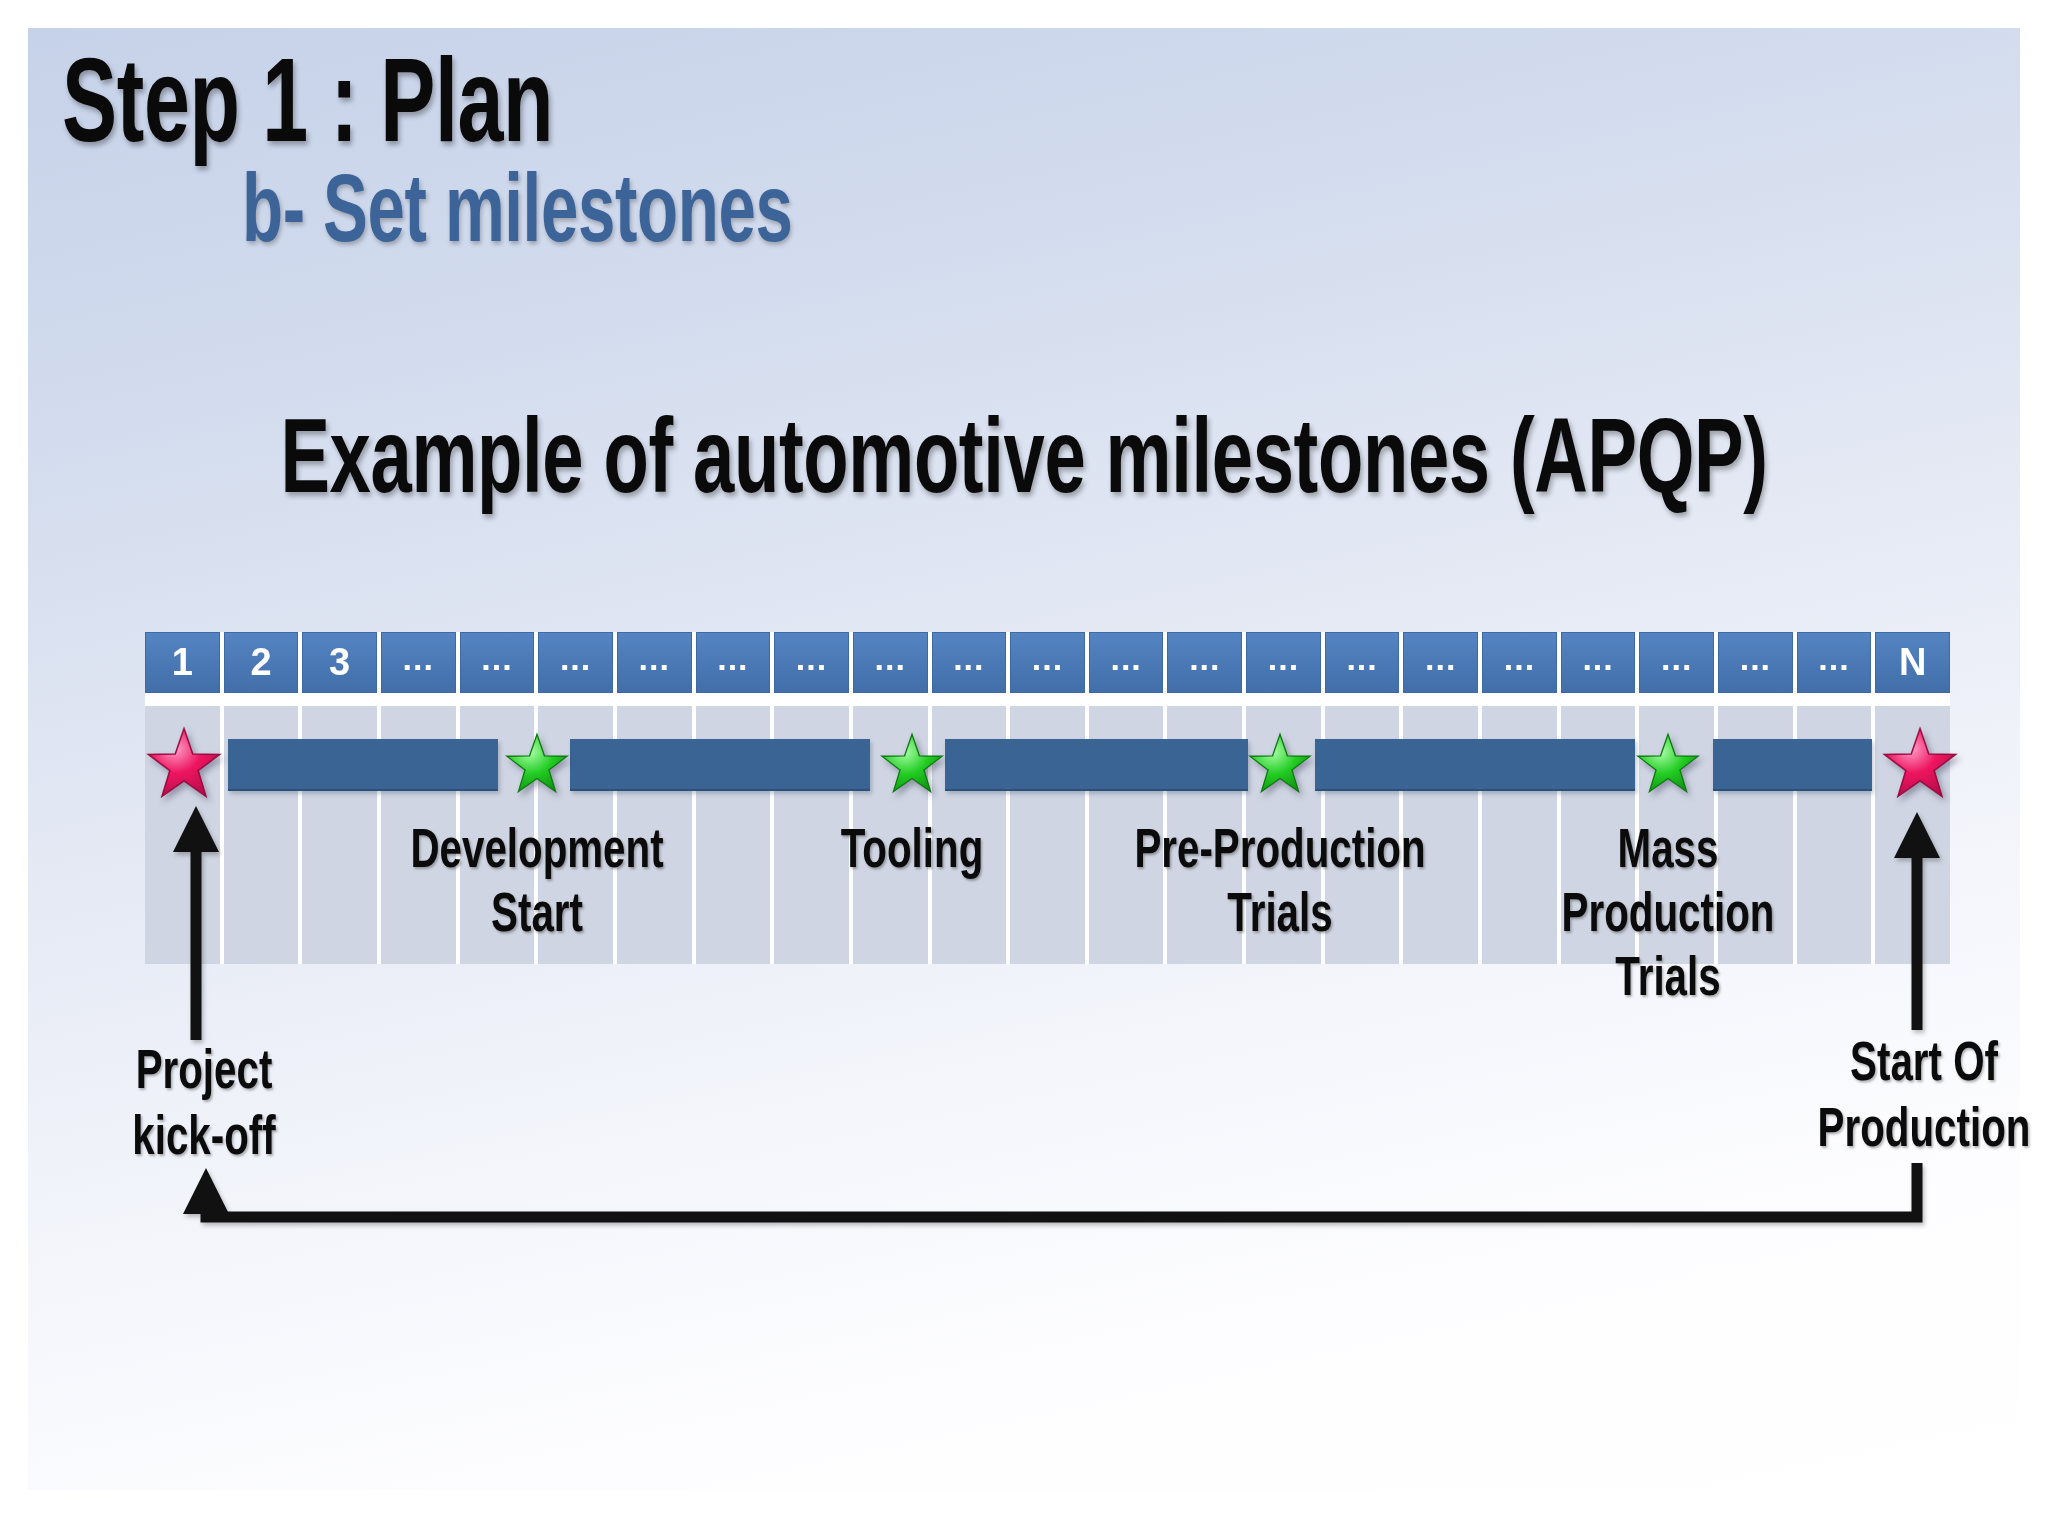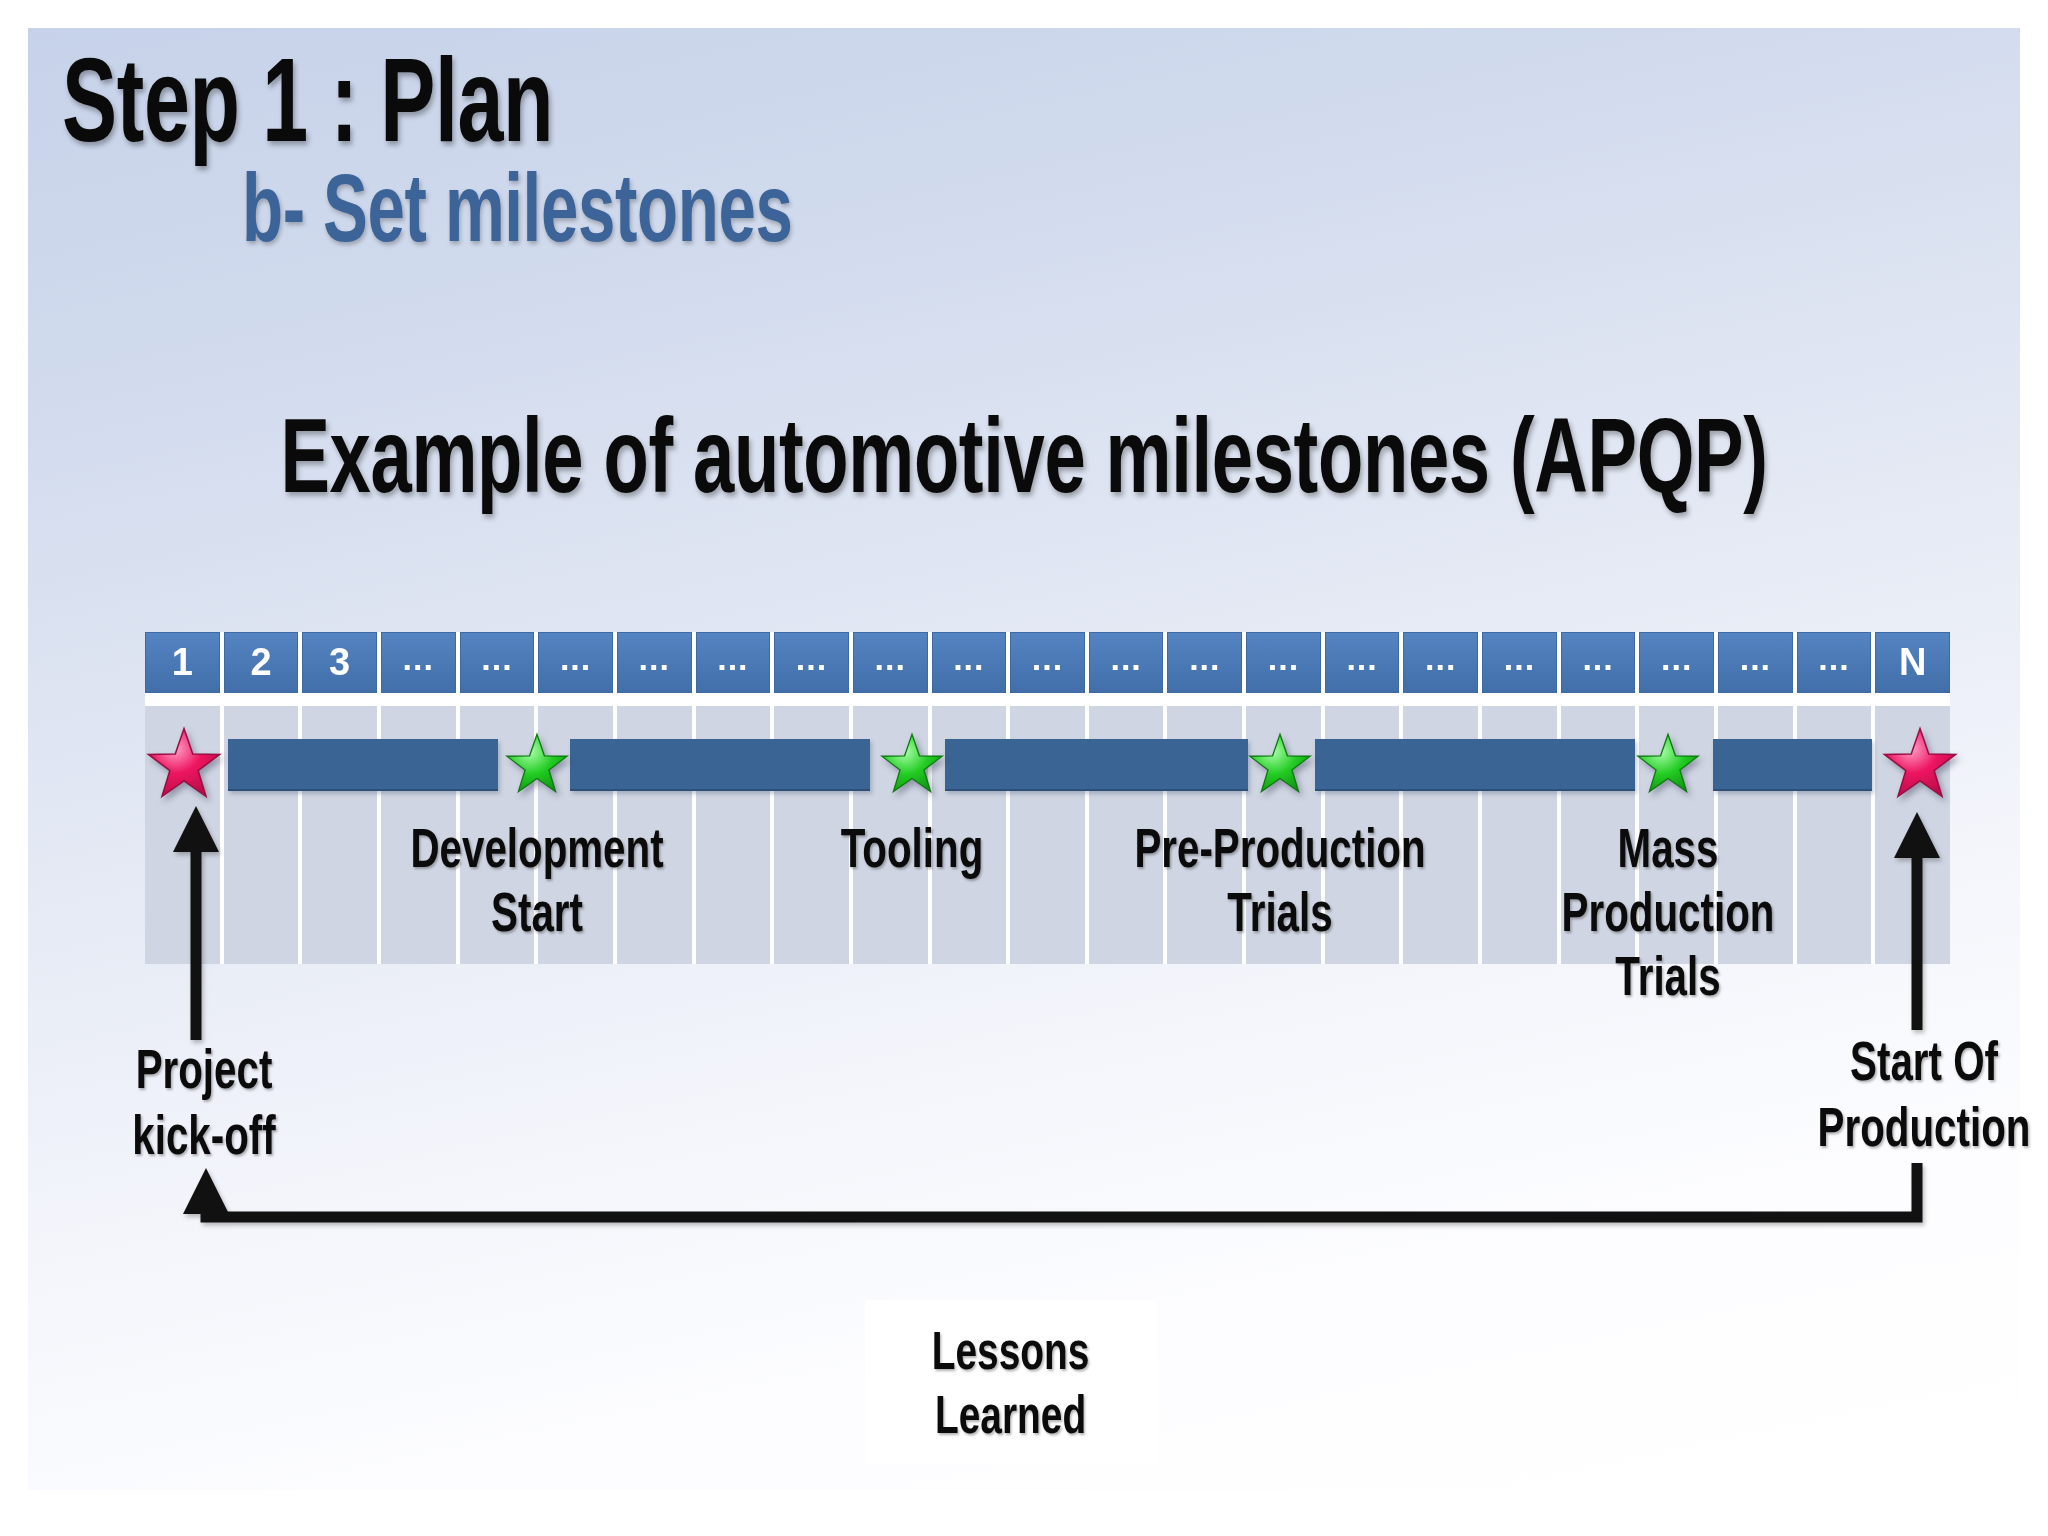--- a/index.html
+++ b/index.html
@@ -196,17 +196,13 @@
     <polygon points="1917,812 1894,858 1940,858"></polygon>
     <path d="M1917 1163 V1217 H206 V1200"></path>
     <polygon points="206,1168 183,1214 229,1214"></polygon>
   </svg>
 
   <div class="annot kickoff">Project
 kick-off</div>
   <div class="annot sop">Start Of
 Production</div>
 
-  <div class="lessons-box">
-    <div class="lessons-text">Lessons
-Learned</div>
-  </div>
 </div>
 
 </body></html>

